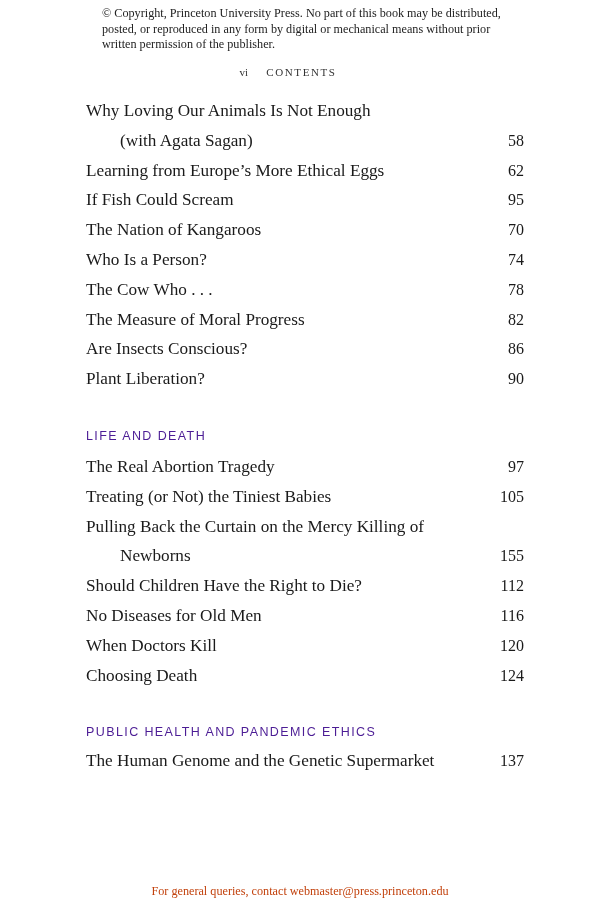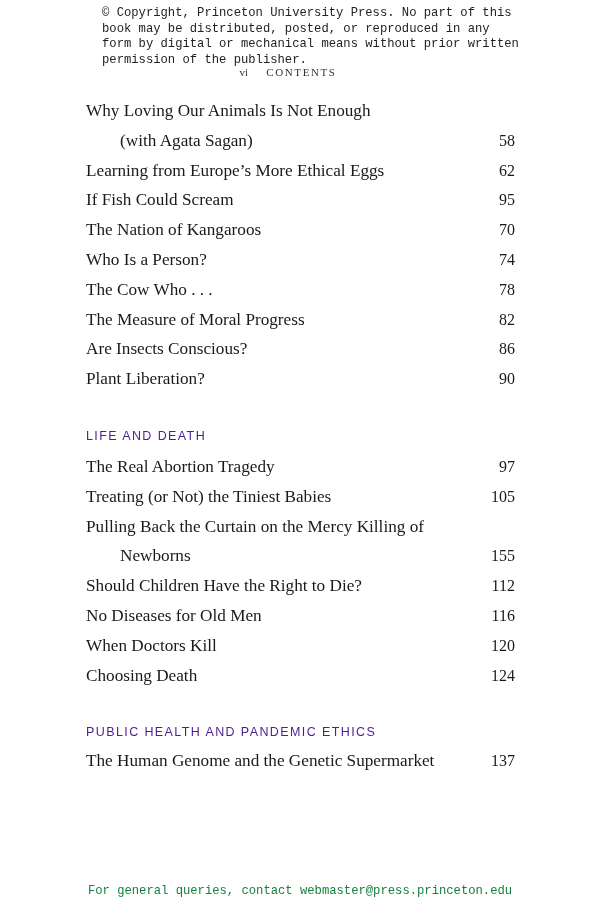--- a/index.html
+++ b/index.html
@@ -1,41 +1,41 @@
 <!DOCTYPE html>
 <html><head>
 <meta charset="utf-8">
 <style>
   html, body { margin: 0; padding: 0; background: #ffffff; }
   body { width: 600px; height: 914px; position: relative; overflow: hidden; color: #1a1a1a; }
   .copyright {
     position: absolute; left: 102px; top: 6px; width: 420px;
-    font-family: Liberation Mono, monospace; font-size: 12.2px; line-height: 15.5px; color: #222;
+    font-family: Liberation Serif, serif; font-size: 12.2px; line-height: 15.5px; color: #222;
   }
   .running-head {
     position: absolute; left: 0; width: 576px; top: 66px; text-align: center;
     font-family: "Liberation Serif", serif; font-size: 11px; letter-spacing: 1.6px; color: #333;
   }
   .running-head .folio { margin-right: 14px; letter-spacing: 0; }
   .toc { position: absolute; left: 86px; width: 438px; top: 96px; font-family: "Liberation Serif", serif; color: #1a1a1a; }
   .entry { position: relative; font-size: 17.2px; line-height: 29.8px; }
   .entry .title { display: block; padding-right: 50px; }
   .entry .title .cont { display: block; padding-left: 34px; }
   .entry .page {
-    position: absolute; right: 9px; bottom: 0; line-height: 29.8px; font-size: 16px;
+    position: absolute; right: 0; bottom: 0; line-height: 29.8px; font-size: 16px;
   }
   .section {
     font-family: "Liberation Sans", sans-serif; font-size: 12.5px; letter-spacing: 1.4px;
     color: #4c1d95; line-height: 20px;
   }
   .sec1 { margin-top: 32px; margin-bottom: 6px; }
   .sec2 { margin-top: 32px; margin-bottom: 4px; }
   .footer {
     position: absolute; left: 0; width: 600px; top: 884px; text-align: center;
-    font-family: Liberation Mono, monospace; font-size: 12.2px; color: #15803d;
+    font-family: Liberation Serif, serif; font-size: 12.2px; color: #c2410c;
   }
 </style>
 </head>
 <body>
 
 <div class="copyright">© Copyright, Princeton University Press. No part of this book may be distributed, posted, or reproduced in any form by digital or mechanical means without prior written permission of the publisher.</div>
 
 <div class="running-head">
   <span class="folio">vi</span>
   <span>CONTENTS</span>

